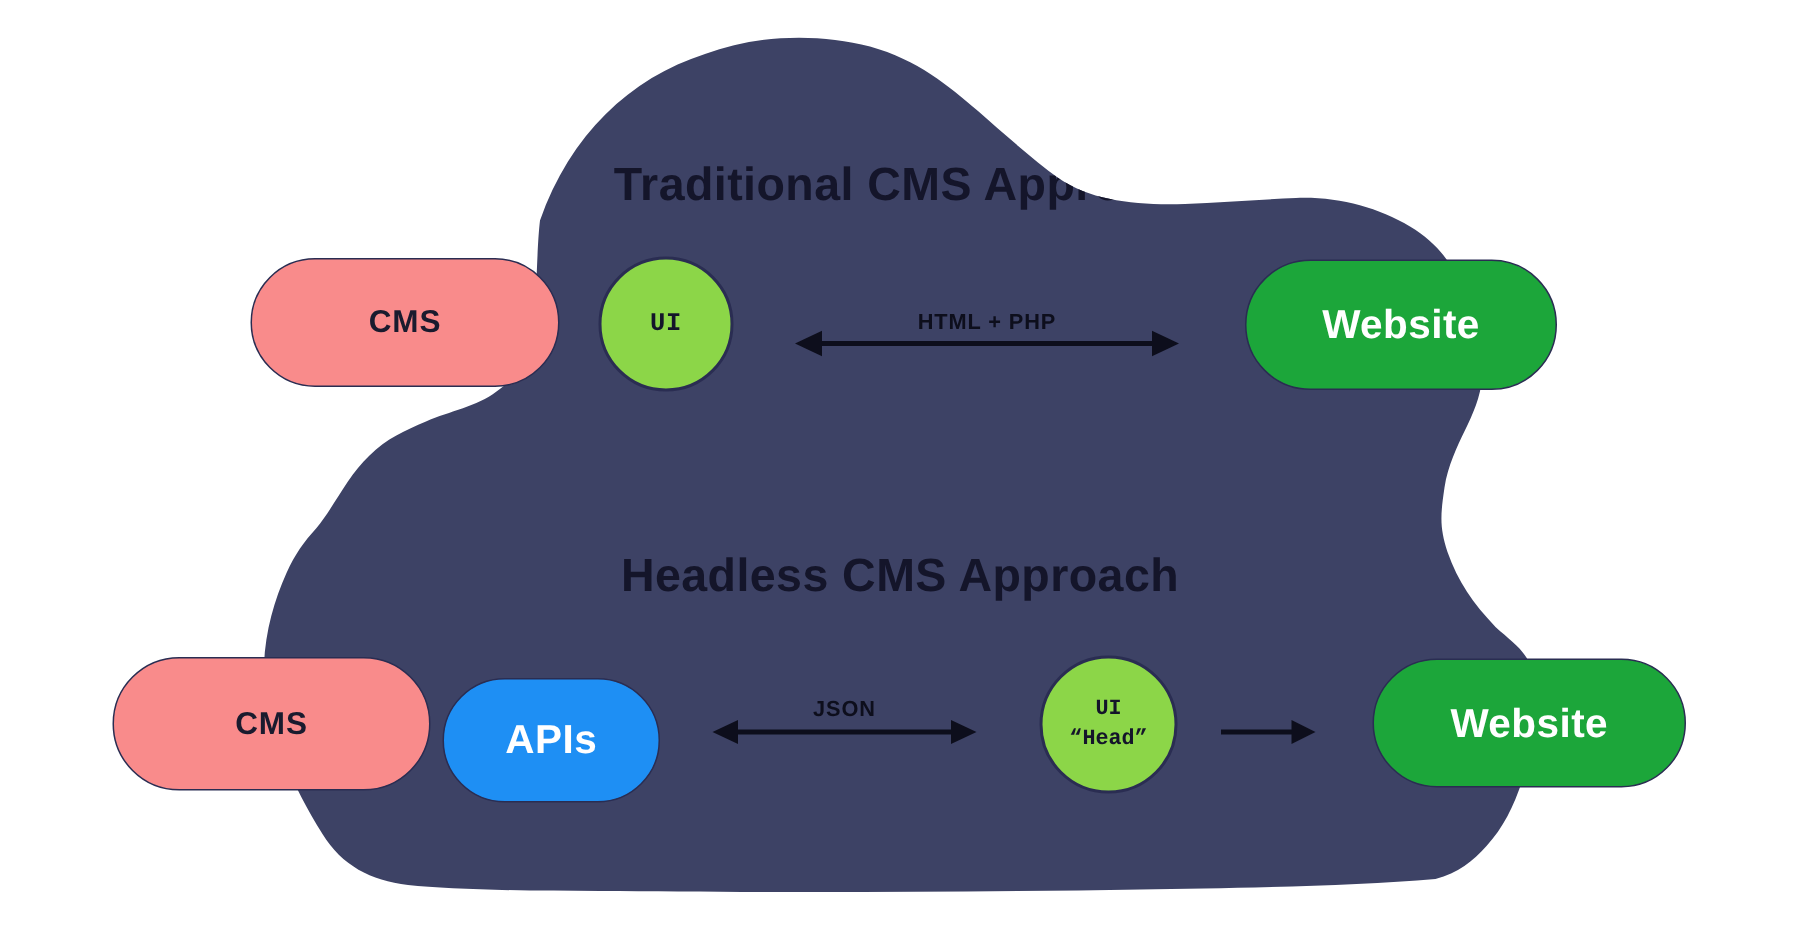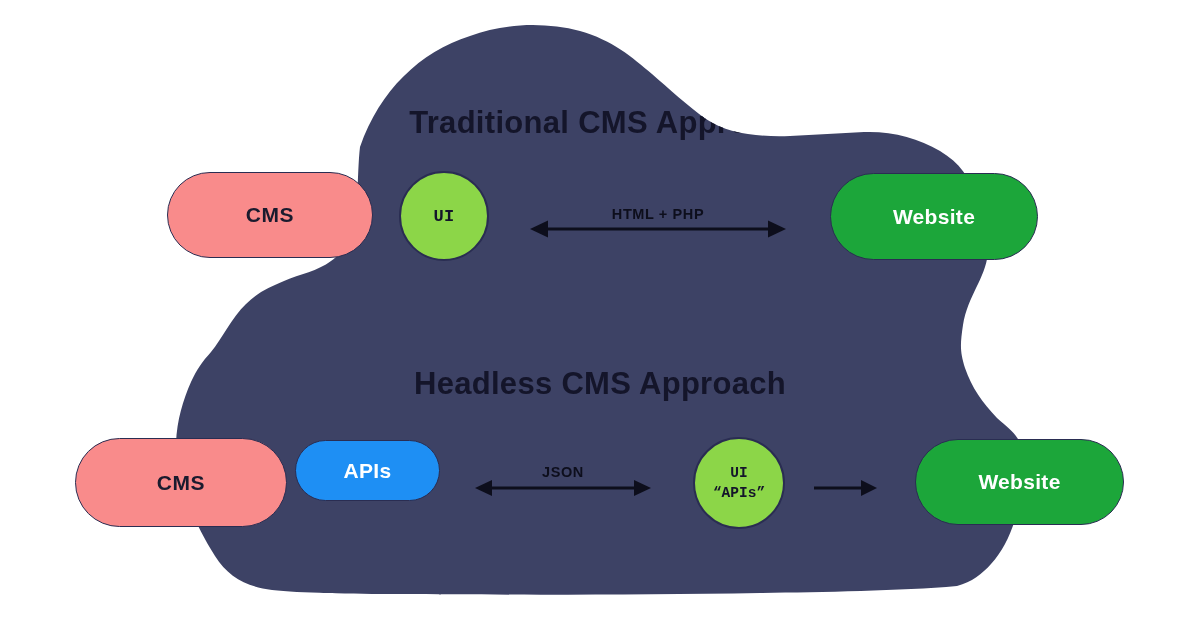--- a/index.html
+++ b/index.html
@@ -17,29 +17,29 @@
     position:absolute;display:flex;flex-direction:column;align-items:center;justify-content:center;
     box-sizing:border-box;text-align:center;
   }
   .pill{border-radius:999px;border:1.5px solid var(--node-border,#2A2D52);}
   .circle{border-radius:50%;border:2px solid var(--node-border,#2A2D52);}
   .pink{background:var(--pill-pink,#F98B8B);}
   .blue{background:var(--pill-blue,#1E8FF4);}
   .green{background:var(--pill-green,#1CA63A);}
   .lime{background:var(--circle-green,#8CD648);font-family:Liberation Mono, monospace;}
   .lbl-dark{color:var(--pink-label-text,#1A1B2E);font-size:21px;font-weight:600;letter-spacing:0.6px;}
-  .lbl-white{color:var(--white,#FFFFFF);font-size:21px;font-weight:bold;letter-spacing:0.3px;}
+  .lbl-white{color:var(--white,#FFFFFF);font-size:27px;font-weight:bold;letter-spacing:0.3px;}
   .lbl-ui{color:var(--title-text,#14152A);font-size:17px;font-weight:600;letter-spacing:0.4px;}
   .lbl-ui-small{color:var(--title-text,#14152A);font-size:14.5px;font-weight:600;line-height:20px;}
   
   .cms-top{left:167px;top:172px;width:206px;height:86px;}
   .ui-top{left:399px;top:171px;width:90px;height:90px;}
   .website-top{left:830px;top:173px;width:208px;height:87px;}
   .cms-bottom{left:75px;top:438px;width:212px;height:89px;}
-  .apis{left:295px;top:440px;width:145px;height:61px;}
+  .apis{left:295px;top:452px;width:145px;height:83px;}
   .ui-head{left:693px;top:437px;width:92px;height:92px;}
   .website-bottom{left:915px;top:439px;width:209px;height:86px;}
 </style>
 </head>
 <body>
 
 <div class="canvas">
 
   <svg width="1200" height="628" viewBox="0 0 1200 628">
     <defs>
@@ -110,19 +110,19 @@
   </div>
 
   <div class="node pill pink cms-bottom">
     <span class="lbl-dark">CMS</span>
   </div>
   <div class="node pill blue apis">
     <span class="lbl-white">APIs</span>
   </div>
   <div class="node circle lime ui-head">
     <span class="lbl-ui-small">UI</span>
-    <span class="lbl-ui-small">“APIs”</span>
+    <span class="lbl-ui-small">“Head”</span>
   </div>
   <div class="node pill green website-bottom">
     <span class="lbl-white">Website</span>
   </div>
 
 </div>
 
 </body></html>

